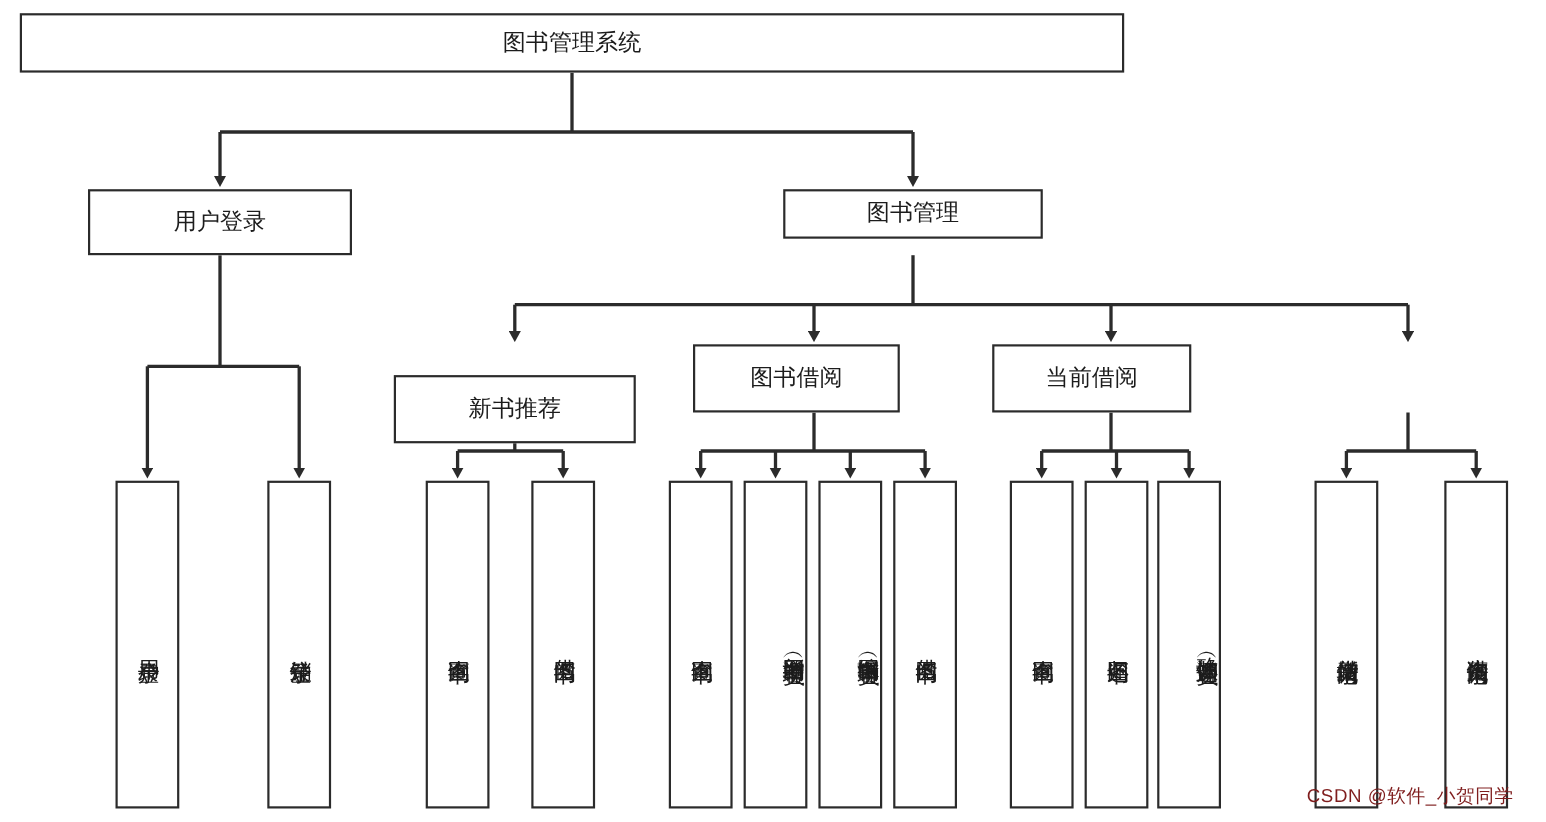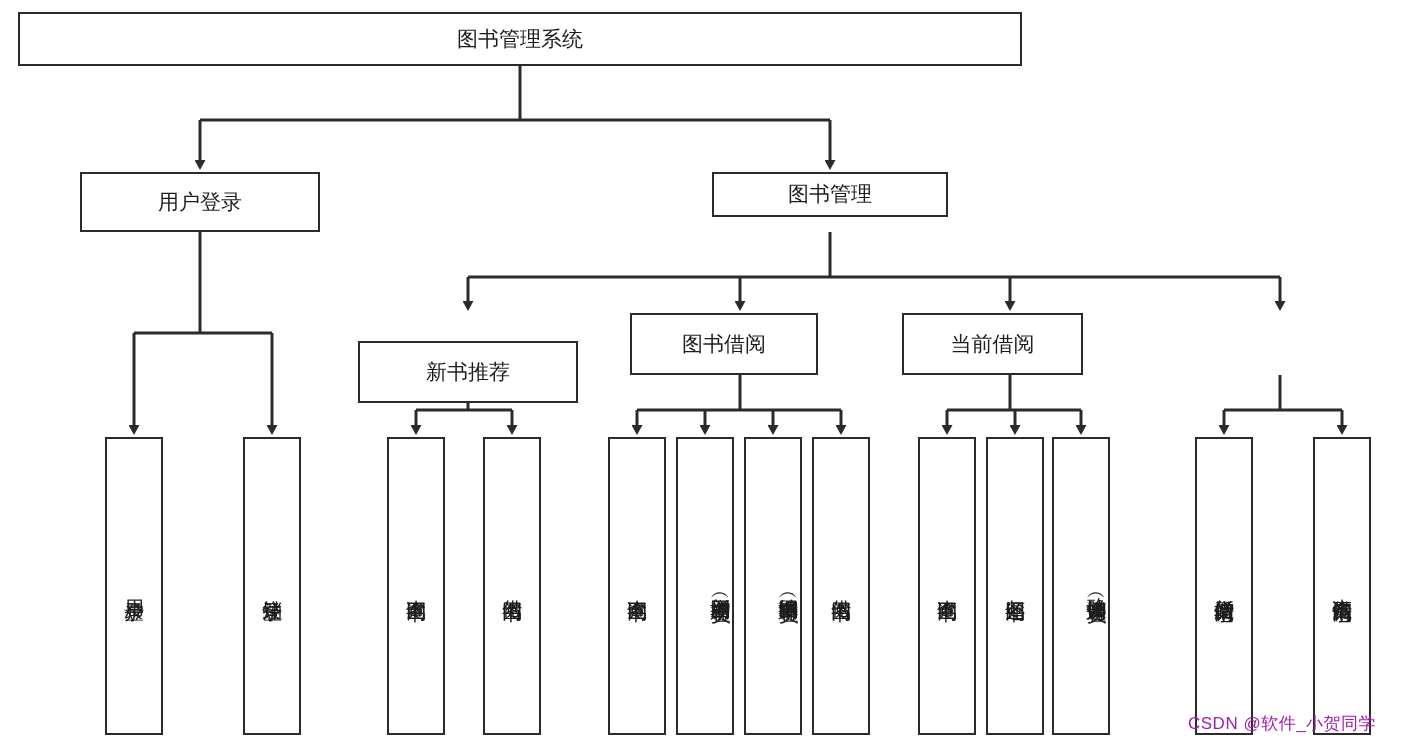--- a/index.html
+++ b/index.html
@@ -49,21 +49,21 @@
     justify-content:center;
   }
   .node.v.longtxt{
     align-items:flex-start;
   }
   .watermark{
     position:absolute;
     left:1188px;
     top:712px;
     font-size:17px;
-    color:#a21caf;
+    color:#7f1d1d;
     white-space:nowrap;
     letter-spacing:0.5px;
   }
 </style>
 </head>
 <body>
 
 <div id="canvas">
 
   <svg id="wires" viewBox="0 0 1405 747">

